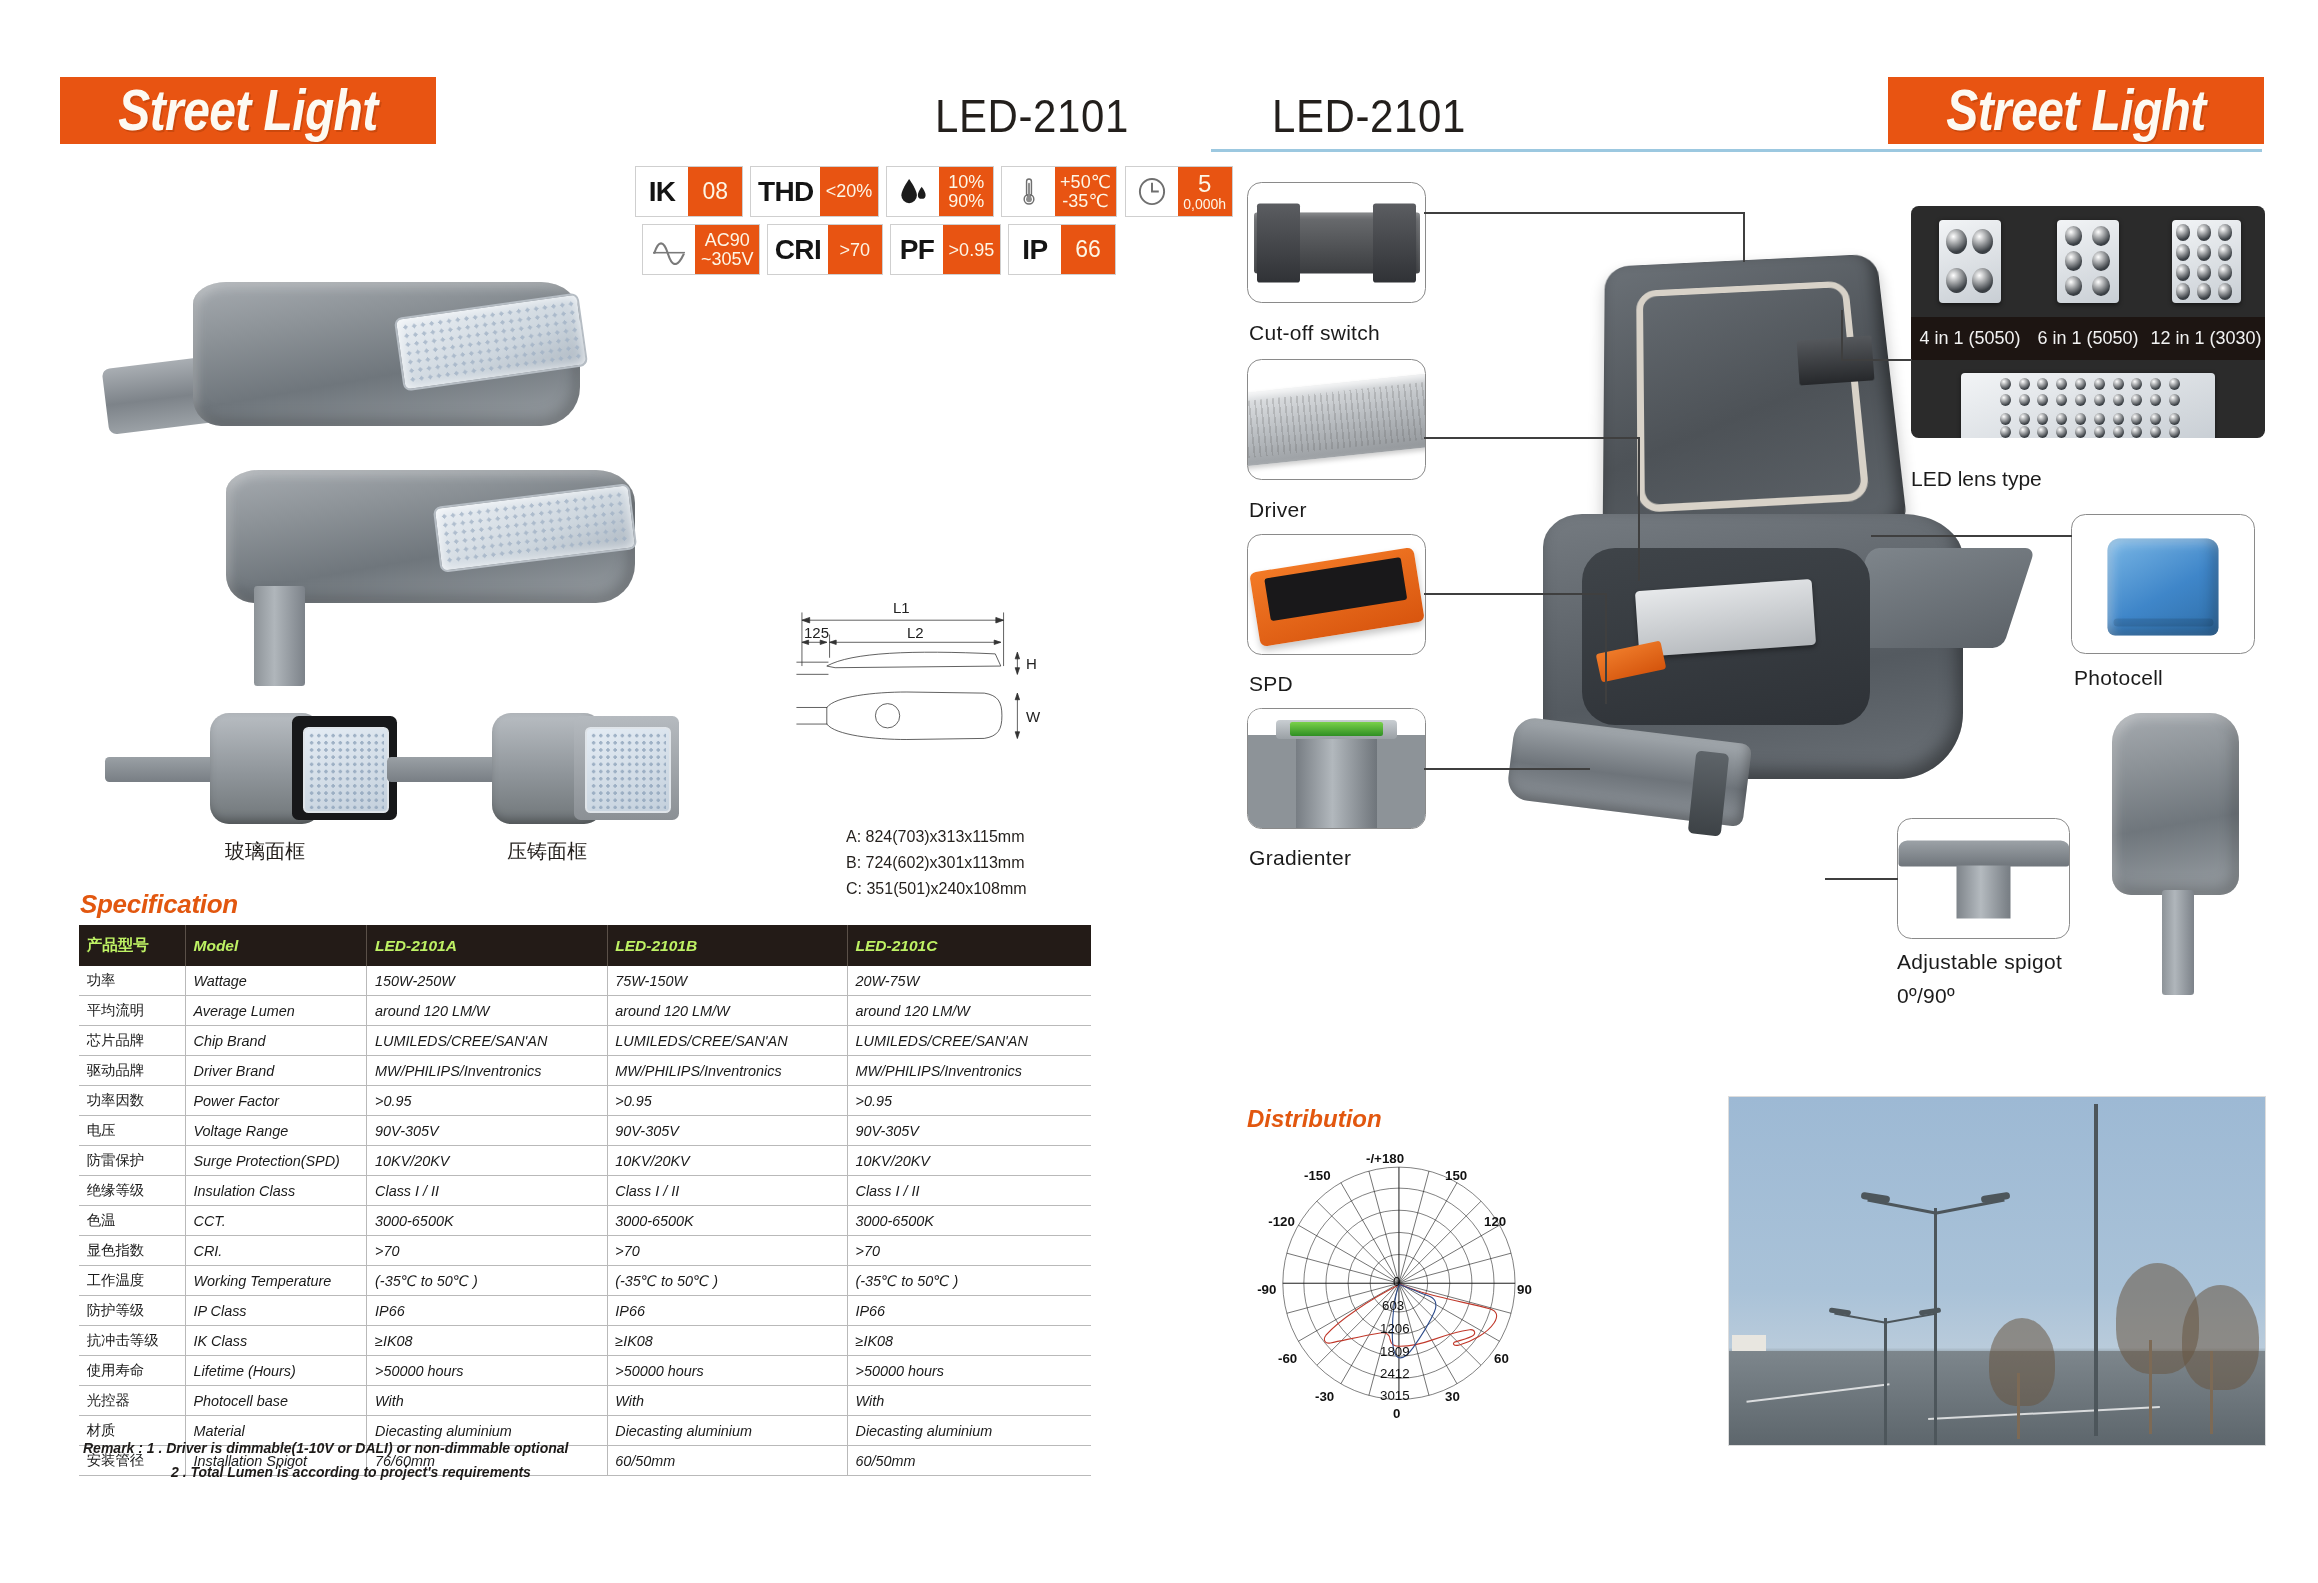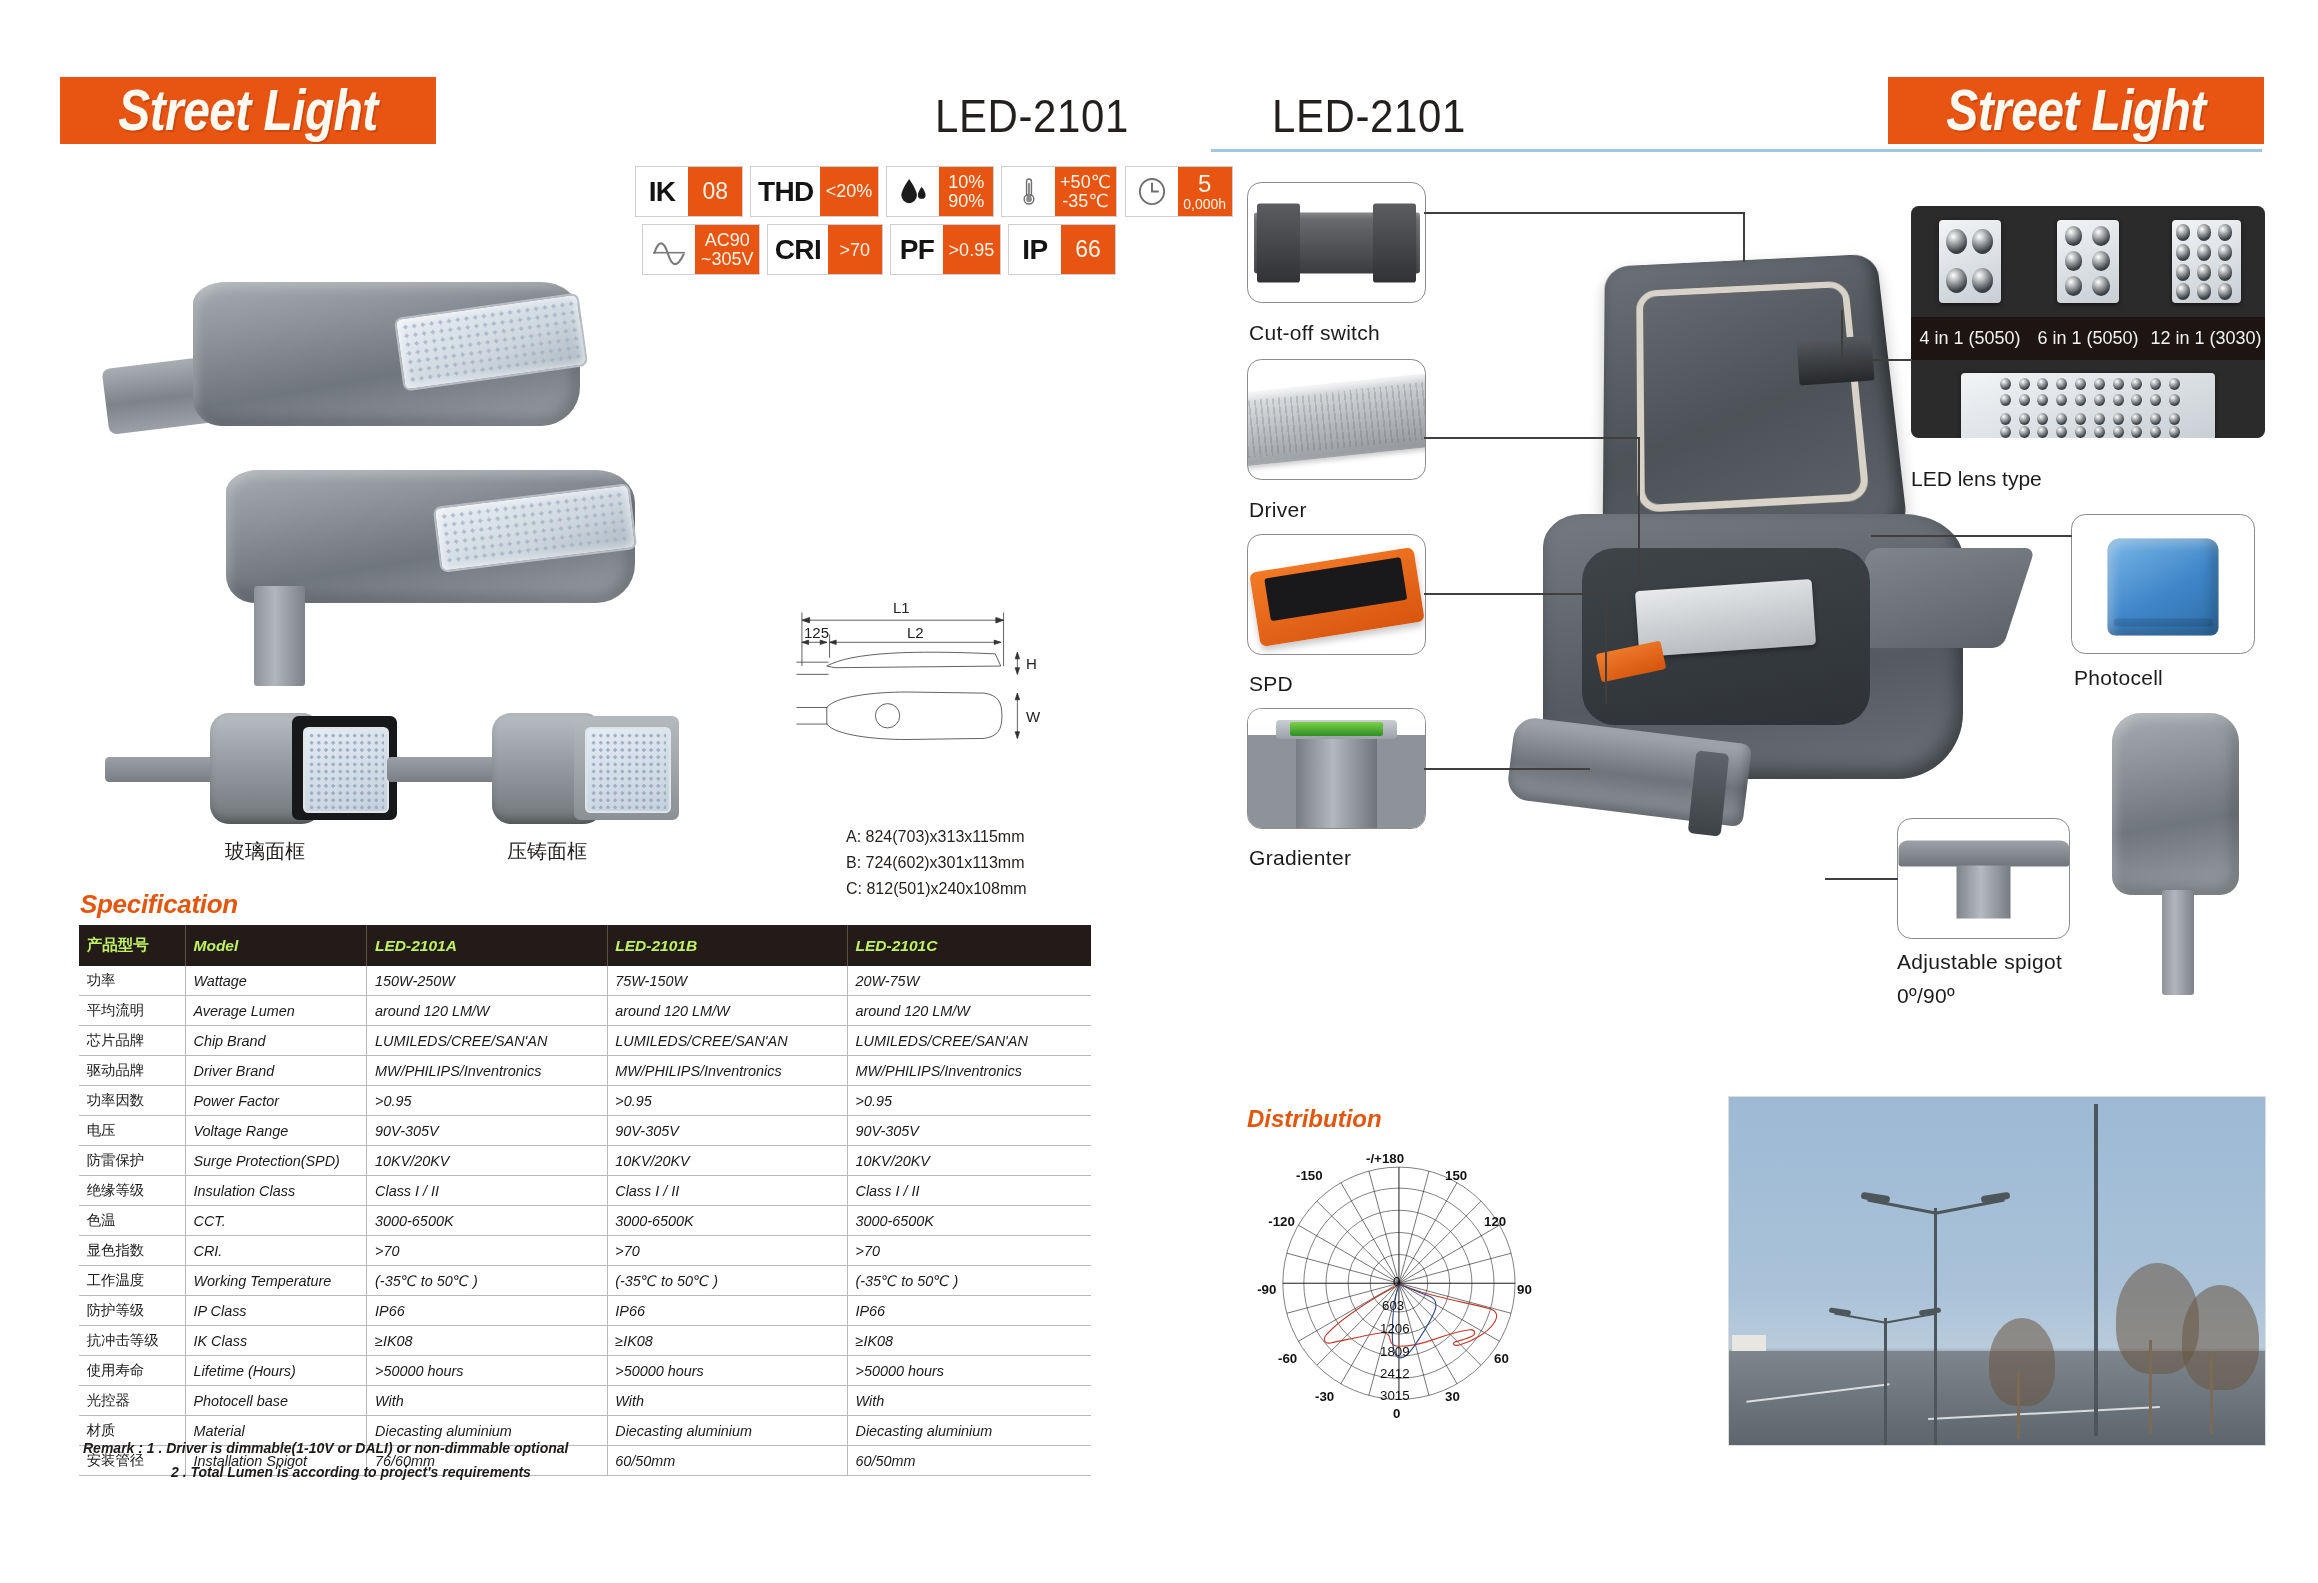--- a/index.html
+++ b/index.html
@@ -336,21 +336,21 @@
     </svg>
     <div class="dimtxt" style="left:119px;top:2px;">L1</div>
     <div class="dimtxt" style="left:133px;top:26.5px;">L2</div>
     <div class="dimtxt" style="left:30px;top:26.5px;">125</div>
     <div class="dimtxt" style="left:252px;top:58px;">H</div>
     <div class="dimtxt" style="left:252px;top:111px;">W</div>
   </div>
   <div id="dimlist">
     <div>A: 824(703)x313x115mm</div>
     <div>B: 724(602)x301x113mm</div>
-    <div>C: 812(501)x240x108mm</div>
+    <div>C: 351(501)x240x108mm</div>
   </div>
 
   <div id="spec-title">Specification</div>
   <table id="spec-table">
     <thead>
         <tr>
       <th class="c0">产品型号</th>
       <th class="c1">Model</th>
       <th class="c2">LED-2101A</th>
       <th class="c3">LED-2101B</th>
@@ -683,21 +683,21 @@
         <line x1="260" y1="250" x2="260" y2="460" transform="rotate(-30 260 250)"></line>
         <line x1="260" y1="250" x2="260" y2="460" transform="rotate(-45 260 250)"></line>
         <line x1="260" y1="250" x2="260" y2="460" transform="rotate(-60 260 250)"></line>
         <line x1="260" y1="250" x2="260" y2="460" transform="rotate(-75 260 250)"></line>
       </g>
     </g>
     <path d="M262 252 C206 280,150 318,128 344 C122 352,126 360,136 358 C166 352,200 344,226 340 C238 338,244 344,244 352 C246 362,252 364,262 364 C280 364,300 360,322 352 C344 344,370 336,388 334 C398 333,400 342,392 346 C384 350,370 354,362 356 C356 358,358 364,368 362 C392 356,420 340,432 322 C440 310,438 300,424 296 C396 288,340 278,300 266 C282 260,270 256,262 252Z" fill="none" stroke="#c0392b" stroke-width="2"></path>
     <path d="M260 252 C252 276,248 310,248 340 C248 366,252 380,258 384 C266 388,276 380,286 366 C300 346,316 320,324 302 C330 288,326 278,316 274 C300 268,280 260,260 252Z" fill="none" stroke="#2c4a8a" stroke-width="2"></path>
   </svg>
   <div class="plabel" style="left:111px;top:5.5px;">-/+180</div>
-  <div class="plabel" style="left:41px;top:23px;text-align:center;">-150</div>
+  <div class="plabel" style="left:49px;top:23px;text-align:center;">-150</div>
   <div class="plabel" style="left:190px;top:23px;">150</div>
   <div class="plabel" style="left:13.3px;top:69px;">-120</div>
   <div class="plabel" style="left:229px;top:69px;">120</div>
   <div class="plabel" style="left:2.2px;top:137px;">-90</div>
   <div class="plabel" style="left:262px;top:137px;">90</div>
   <div class="plabel" style="left:23px;top:206px;">-60</div>
   <div class="plabel" style="left:239px;top:206px;">60</div>
   <div class="plabel" style="left:60px;top:244px;">-30</div>
   <div class="plabel" style="left:190px;top:244px;">30</div>
   <div class="plabel" style="left:138px;top:261px;">0</div>

